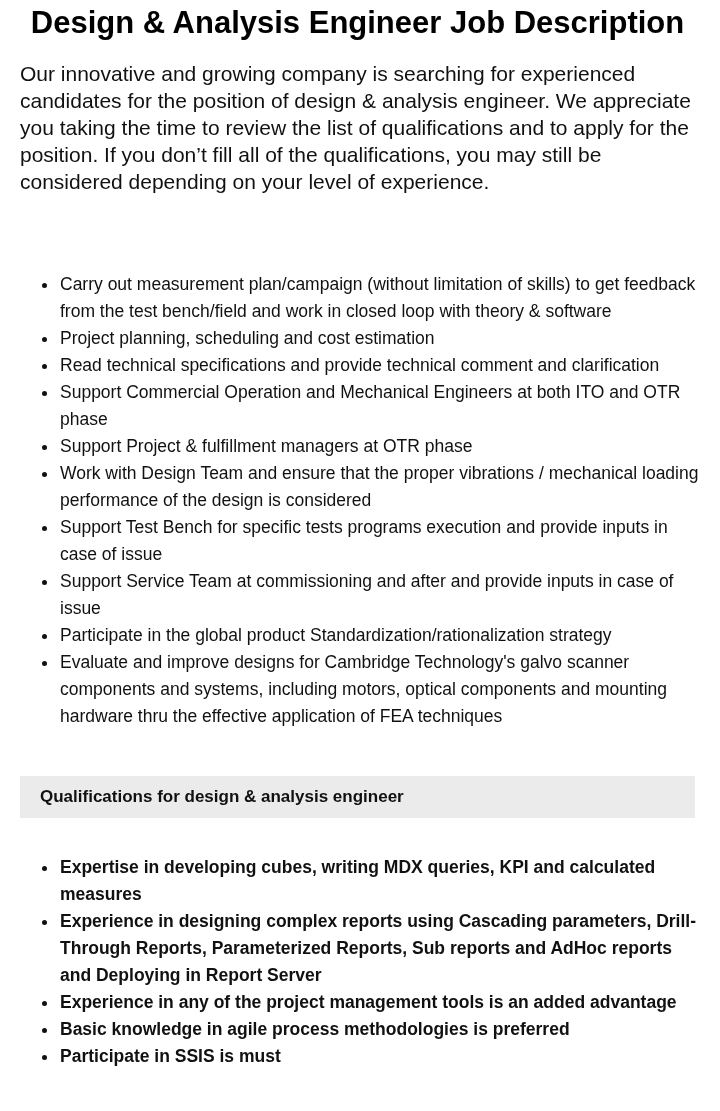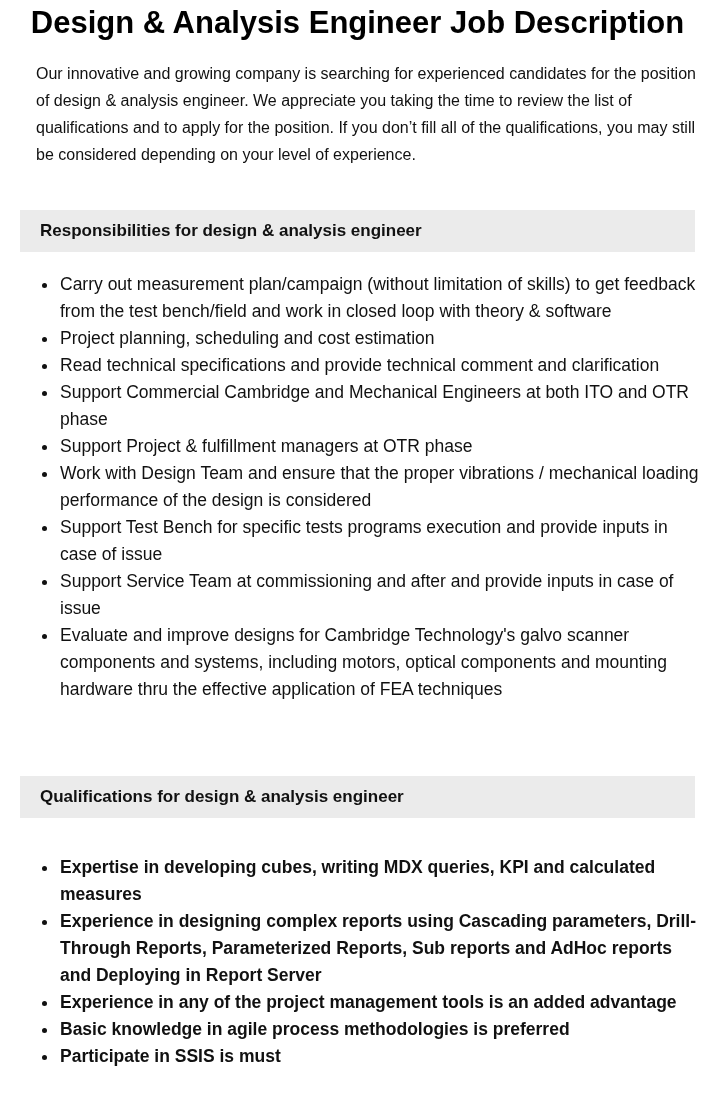--- a/index.html
+++ b/index.html
@@ -27,24 +27,24 @@
       text-align: center;
       font-size: 31px;
       font-weight: bold;
       line-height: 40px;
       margin: 0;
       letter-spacing: 0px;
       color: #000000;
     }
     .intro {
       position: absolute;
-      left: 36px;
+      left: 20px;
       top: 60px;
       width: 675px;
-      font-size: 16px;
+      font-size: 21px;
       line-height: 27px;
       margin: 0;
     }
     .section-header {
       position: absolute;
       left: 20px;
       width: 655px;
       height: 42px;
       background: #ebebeb;
       padding: 0 0 0 20px;
@@ -81,31 +81,31 @@
     }
   </style>
 </head>
 <body>
 
 <div class="page">
   <h1 class="title">Design &amp; Analysis Engineer Job Description</h1>
 
   <p class="intro">Our innovative and growing company is searching for experienced candidates for the position of design &amp; analysis engineer. We appreciate you taking the time to review the list of qualifications and to apply for the position. If you don’t fill all of the qualifications, you may still be considered depending on your level of experience.</p>
 
-  <div class="section-header" style="top:210px;">Responsibilities for design &amp; analysis engineer</div>
 
   <ul class="list" style="top:271px;">
     <li>Carry out measurement plan/campaign (without limitation of skills) to get feedback from the test bench/field and work in closed loop with theory &amp; software</li>
     <li>Project planning, scheduling and cost estimation</li>
     <li>Read technical specifications and provide technical comment and clarification</li>
-    <li>Support Commercial Cambridge and Mechanical Engineers at both ITO and OTR phase</li>
+    <li>Support Commercial Operation and Mechanical Engineers at both ITO and OTR phase</li>
     <li>Support Project &amp; fulfillment managers at OTR phase</li>
     <li>Work with Design Team and ensure that the proper vibrations / mechanical loading performance of the design is considered</li>
     <li>Support Test Bench for specific tests programs execution and provide inputs in case of issue</li>
     <li>Support Service Team at commissioning and after and provide inputs in case of issue</li>
+    <li>Participate in the global product Standardization/rationalization strategy</li>
     <li>Evaluate and improve designs for Cambridge Technology's galvo scanner components and systems, including motors, optical components and mounting hardware thru the effective application of FEA techniques</li>
   </ul>
 
   <div class="section-header" style="top:776px;">Qualifications for design &amp; analysis engineer</div>
 
   <ul class="list" style="top:854px;font-weight:bold;">
     <li>Expertise in developing cubes, writing MDX queries, KPI and calculated measures</li>
     <li>Experience in designing complex reports using Cascading parameters, Drill-Through Reports, Parameterized Reports, Sub reports and AdHoc reports and Deploying in Report Server</li>
     <li>Experience in any of the project management tools is an added advantage</li>
     <li>Basic knowledge in agile process methodologies is preferred</li>

